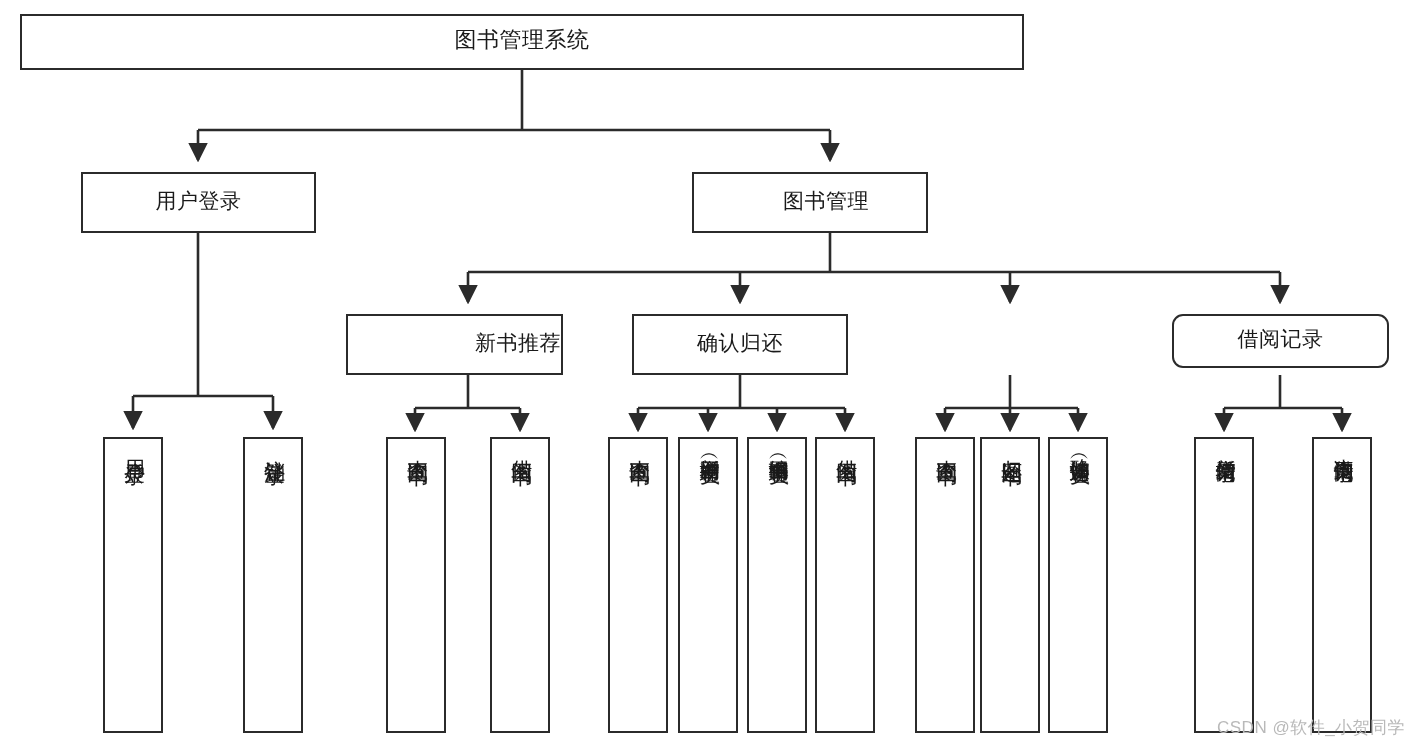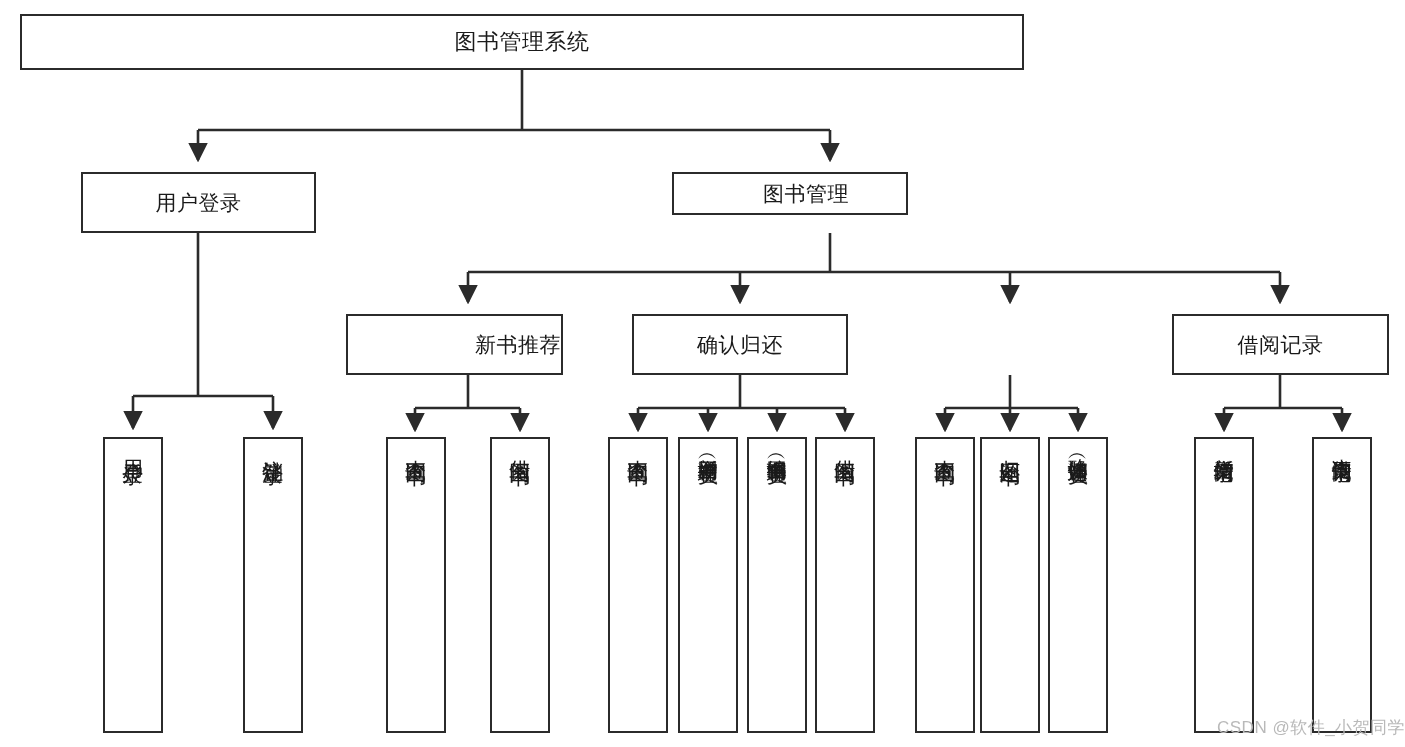--- a/index.html
+++ b/index.html
@@ -32,20 +32,21 @@
     background: #ffffff;
     display: flex;
     align-items: center;
     justify-content: center;
     color: #1a1a1a;
   }
   .node .label {
     display: block;
     text-align: center;
     letter-spacing: 0.5px;
+    font-family: Liberation Mono, monospace;
   }
   .node.h .label {
     writing-mode: horizontal-tb;
     font-size: 21px;
     line-height: 1.1;
   }
   .node.v {
     align-items: flex-start;
     justify-content: center;
     padding-top: 4px;
@@ -131,31 +132,31 @@
     </g>
   </svg>
 
   <div class="node h root" style="left:20px; top:14px; width:1004px; height:56px;">
     <span class="label">图书管理系统</span>
   </div>
 
   <div class="node h" style="left:81px; top:172px; width:235px; height:61px;">
     <span class="label">用户登录</span>
   </div>
-  <div class="node h" style="left:672px; top:172px; width:236px; height:43px;padding-left:32px;">
+  <div class="node h" style="left:692px; top:172px; width:236px; height:61px;padding-left:32px;">
     <span class="label">图书管理</span>
   </div>
 
   <div class="node h" style="left:346px; top:314px; width:217px; height:61px;justify-content:flex-end;">
     <span class="label">新书推荐</span>
   </div>
   <div class="node h" style="left:632px; top:314px; width:216px; height:61px;">
     <span class="label">确认归还</span>
   </div>
-  <div class="node h" style="left:1172px; top:314px; width:217px; height:61px;">
+  <div class="node h" style="left:1172px; top:314px; width:217px; height:54px;border-radius:11px;">
     <span class="label">借阅记录</span>
   </div>
 
   <div class="node v" style="left:103px; top:437px; width:60px; height:296px;">
     <span class="label">用户登录</span>
   </div>
   <div class="node v" style="left:243px; top:437px; width:60px; height:296px;">
     <span class="label">注销登录</span>
   </div>
 

